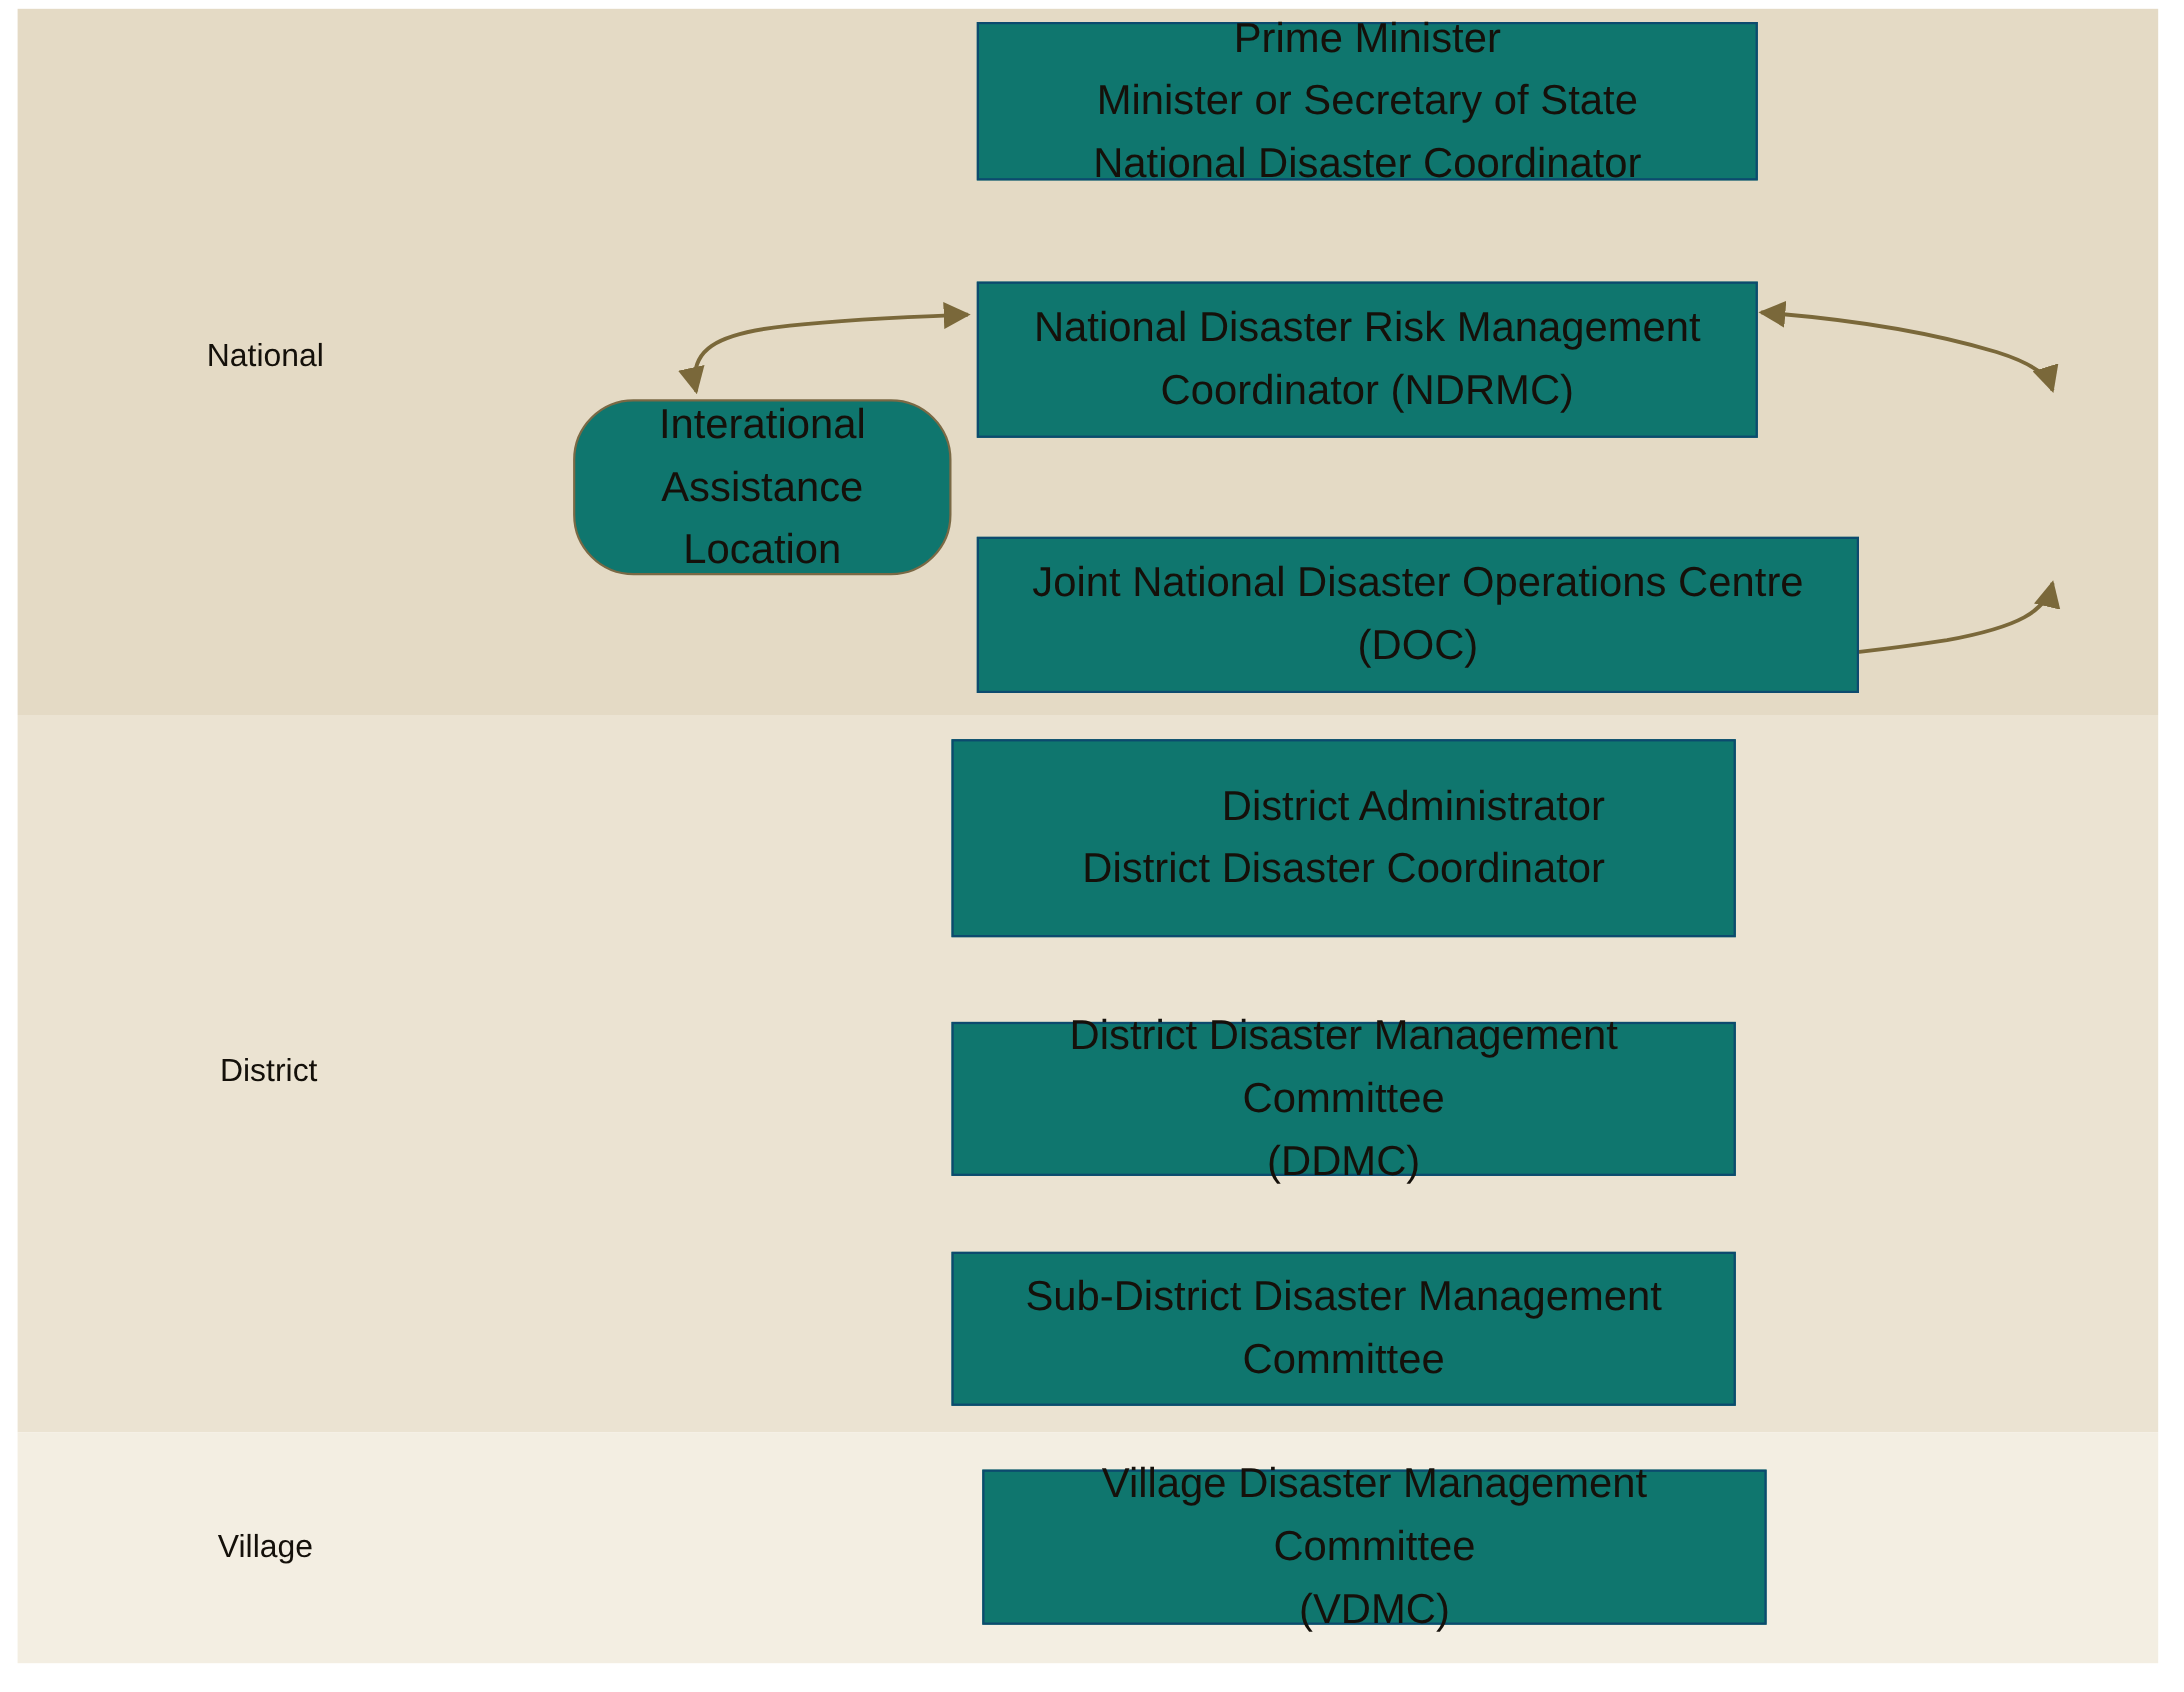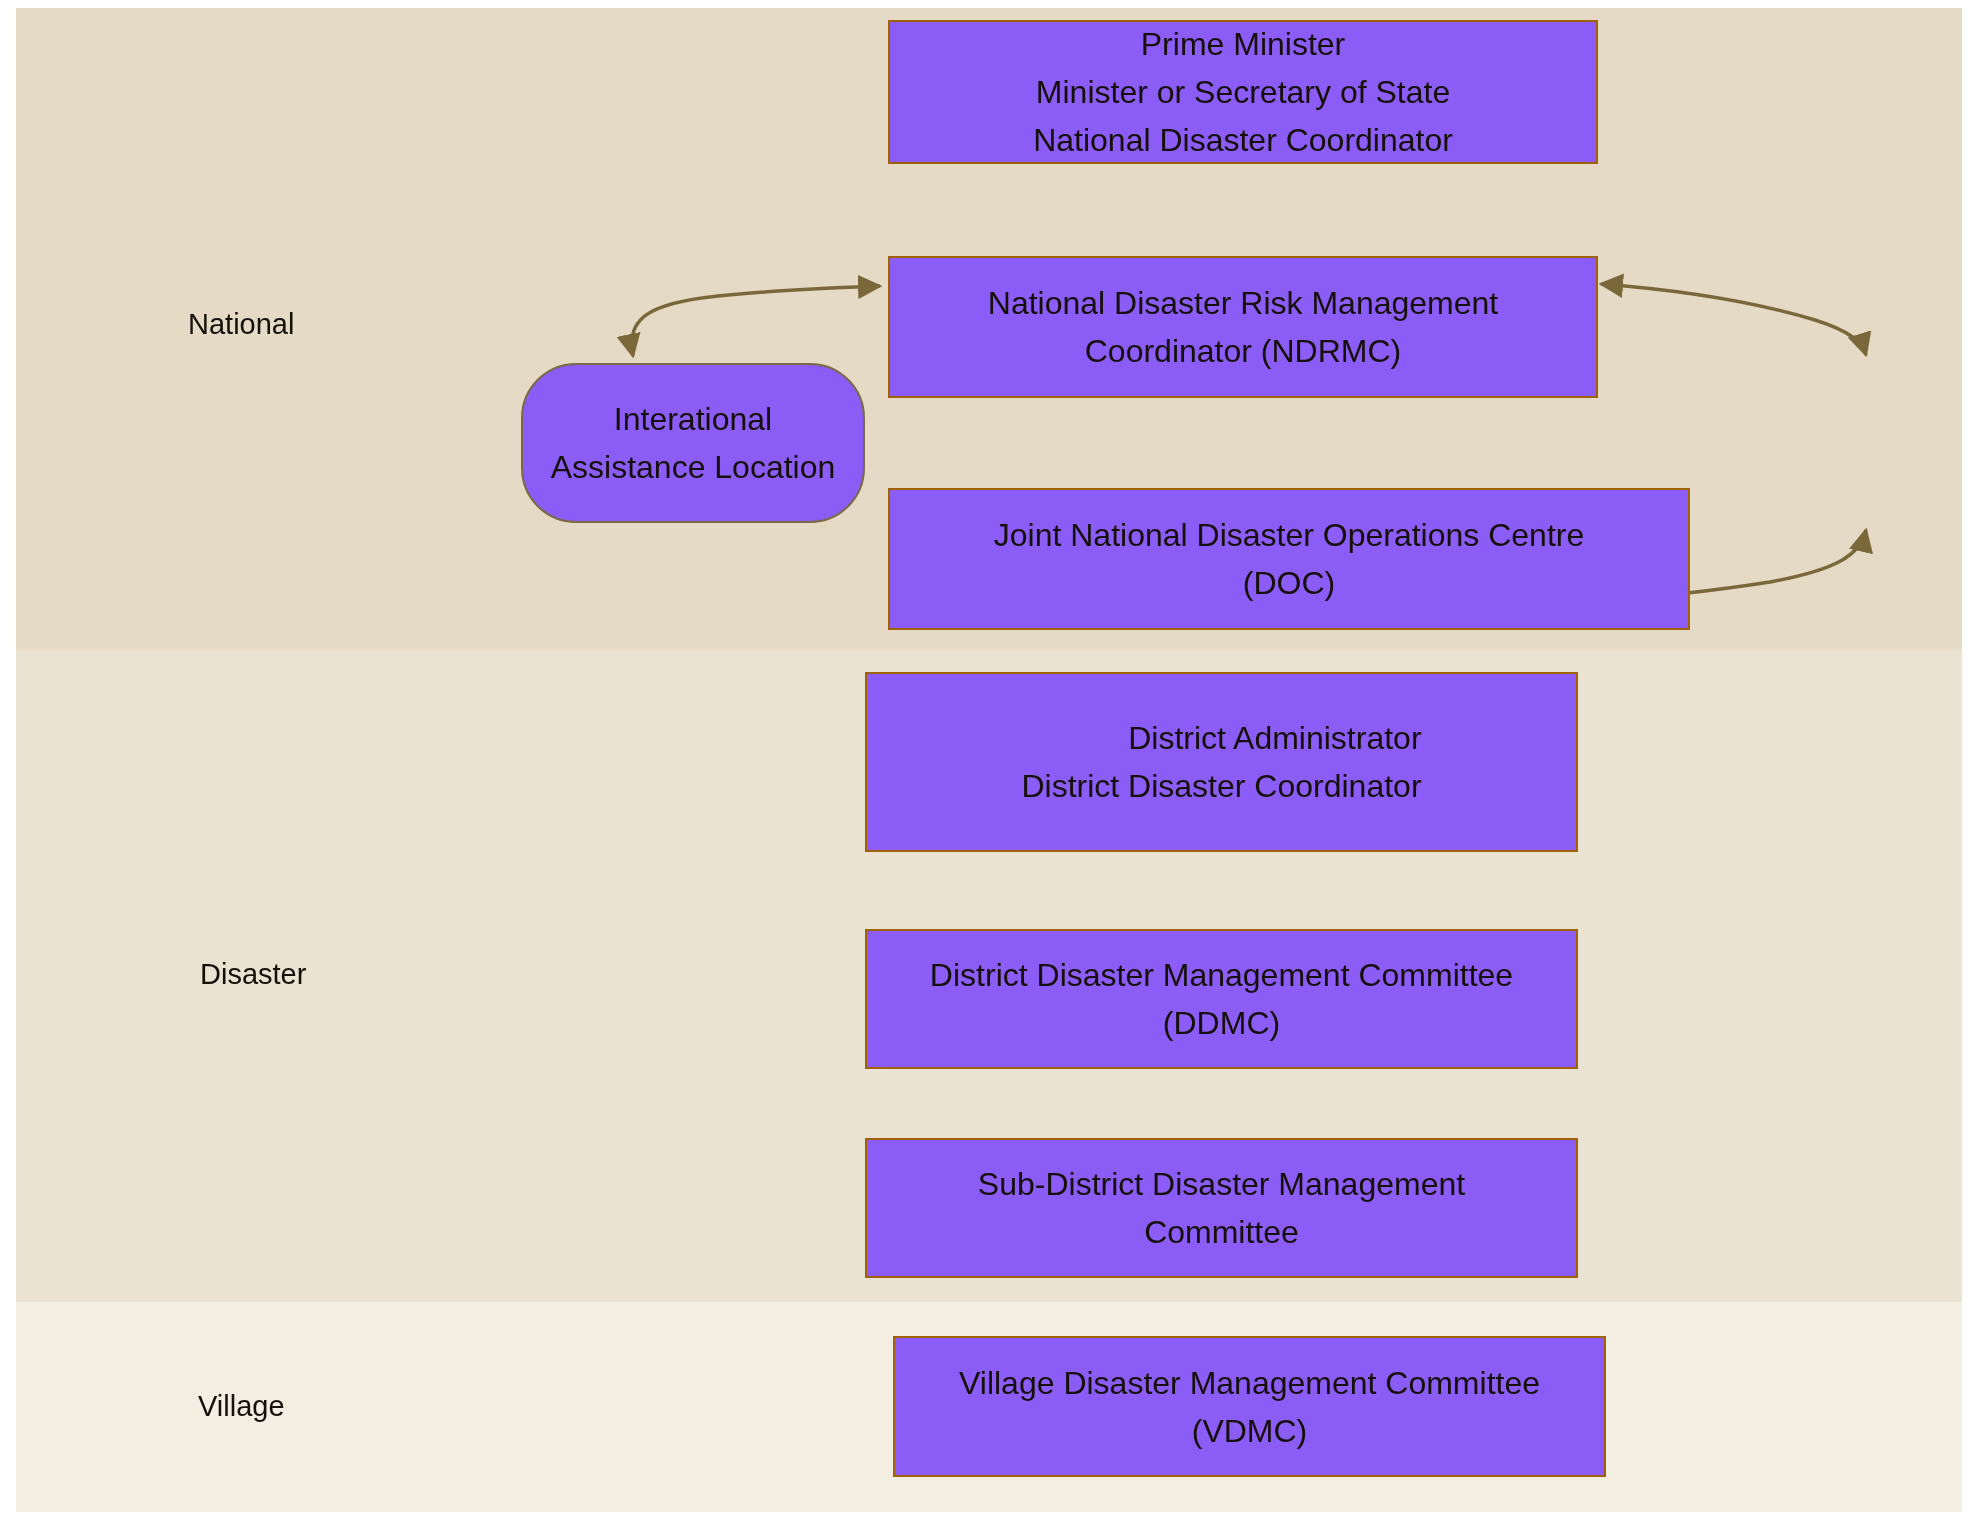--- a/index.html
+++ b/index.html
@@ -25,24 +25,24 @@
   .label-national { left: 188px; top: 308px; }
   .label-district { left: 200px; top: 958px; }
   .label-village  { left: 198px; top: 1390px; }
 
   .node {
     position: absolute;
     display: flex;
     align-items: center;
     justify-content: center;
     text-align: center;
-    background: #8b5cf6;
-    border: 2px solid #a16207;
+    background: #0f766e;
+    border: 2px solid #0c4a6e;
     color: #15100a;
-    font-size: 32px;
+    font-size: 38px;
     line-height: 1.5;
     white-space: pre-line;
     box-sizing: border-box;
     padding: 4px 10px;
   }
   .rounded {
     border-radius: 55px;
     border-color: #7a6945;
   }
   .node-pm    { left: 888px;  top: 20px;   width: 710px; height: 144px; }
@@ -70,21 +70,21 @@
 </head>
 <body>
 
 <div id="canvas">
 
   <div class="band band-national"></div>
   <div class="band band-district"></div>
   <div class="band band-village"></div>
 
   <div class="level-label label-national">National</div>
-  <div class="level-label label-district">Disaster</div>
+  <div class="level-label label-district">District</div>
   <div class="level-label label-village">Village</div>
 
   <svg id="arrow-layer" viewBox="0 0 1985 1538" xmlns="http://www.w3.org/2000/svg">
     <defs>
       <marker id="ah" viewBox="0 0 10 10" refX="9" refY="5" markerWidth="7" markerHeight="7" orient="auto-start-reverse">
         <path d="M0,0 L10,5 L0,10 z" fill="#7a683a"></path>
       </marker>
     </defs>
     <path class="connector" d="M 633 356 C 625 318 650 303 718 296 C 775 290 830 288 880 286" marker-start="url(#ah)" marker-end="url(#ah)"></path>
     <path class="connector" d="M 1601 284 C 1680 290 1755 302 1815 320 C 1850 331 1862 342 1866 355" marker-start="url(#ah)" marker-end="url(#ah)"></path>

